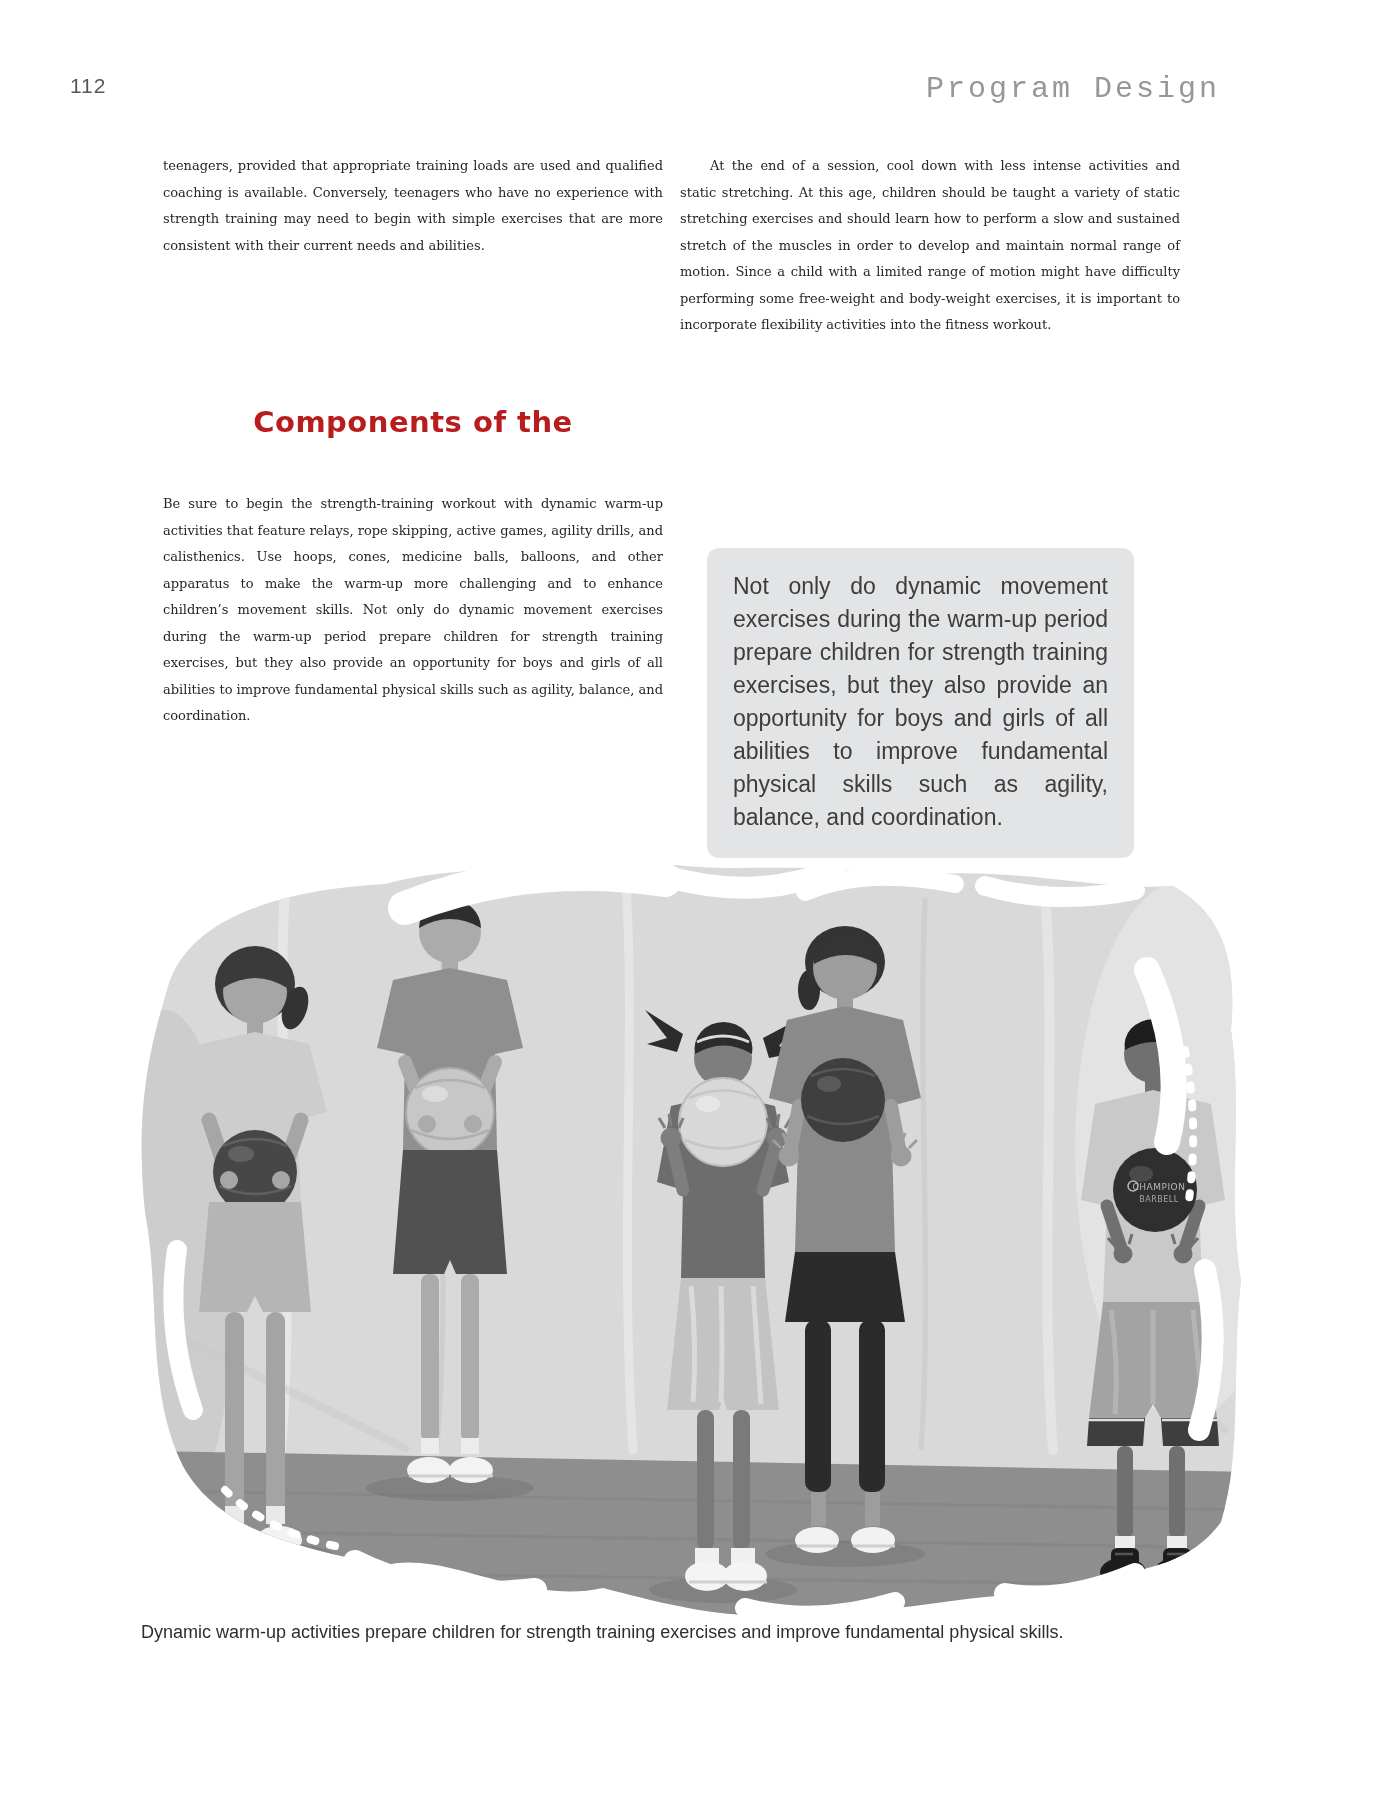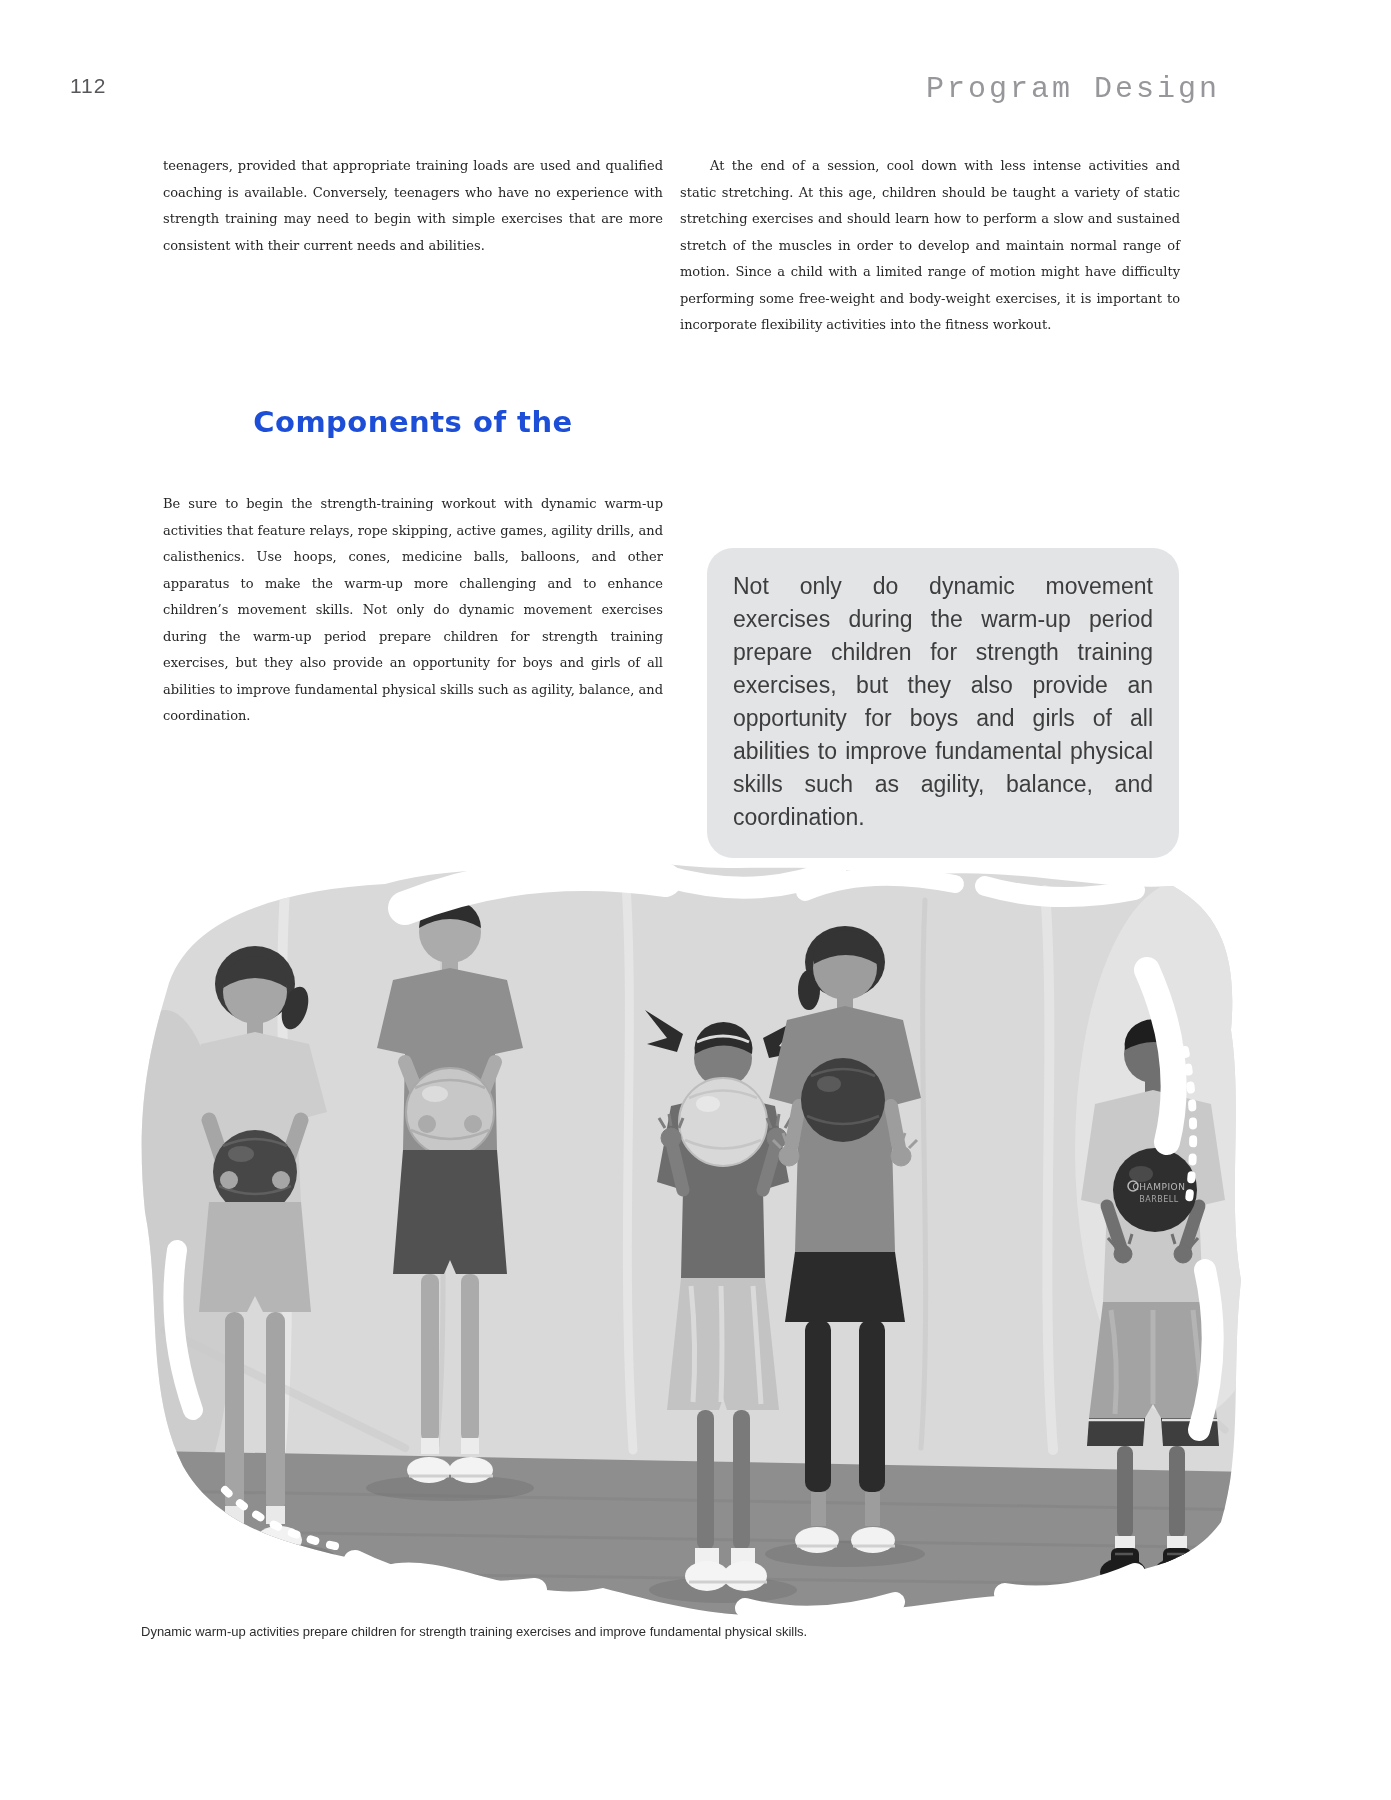--- a/index.html
+++ b/index.html
@@ -30,40 +30,40 @@
     text-align:justify;
     color:#262626;
   }
   .col-left{left:163px;width:500px;}
   .col-right{left:680px;width:500px;}
   .indent{text-indent:30px;}
   .section-heading{
     position:absolute;left:163px;top:378px;width:500px;
     font-family:"DejaVu Sans", sans-serif;
     font-weight:bold;font-size:29px;line-height:40px;
-    text-align:center;color:#1d4ed8;letter-spacing:.5px;
+    text-align:center;color:#b91c1c;letter-spacing:.5px;
   }
   
   .pull-quote{
-    position:absolute;left:707px;top:548px;width:472px;
+    position:absolute;left:707px;top:548px;width:427px;
     box-sizing:border-box;
-    background:#e3e4e6;border-radius:26px;
+    background:#e3e4e6;border-radius:12px;
     padding:22px 26px 24px 26px;
     font-family:"Liberation Sans", sans-serif;
     font-size:23px;line-height:33px;color:#3d3d3d;
     text-align:justify;
   }
   
   .photo-wrap{
     position:absolute;left:105px;top:850px;width:1150px;height:780px;
   }
   .caption{
     position:absolute;left:141px;top:1620px;width:1120px;
     font-family:"Liberation Sans", sans-serif;
-    font-size:13px;line-height:24px;color:#2e2e2e;
+    font-size:18px;line-height:24px;color:#2e2e2e;
   }
 </style>
 </head>
 <body>
 
 <div class="page">
 
   <div class="page-num">112</div>
   <div class="running-head">Program Design</div>
 

